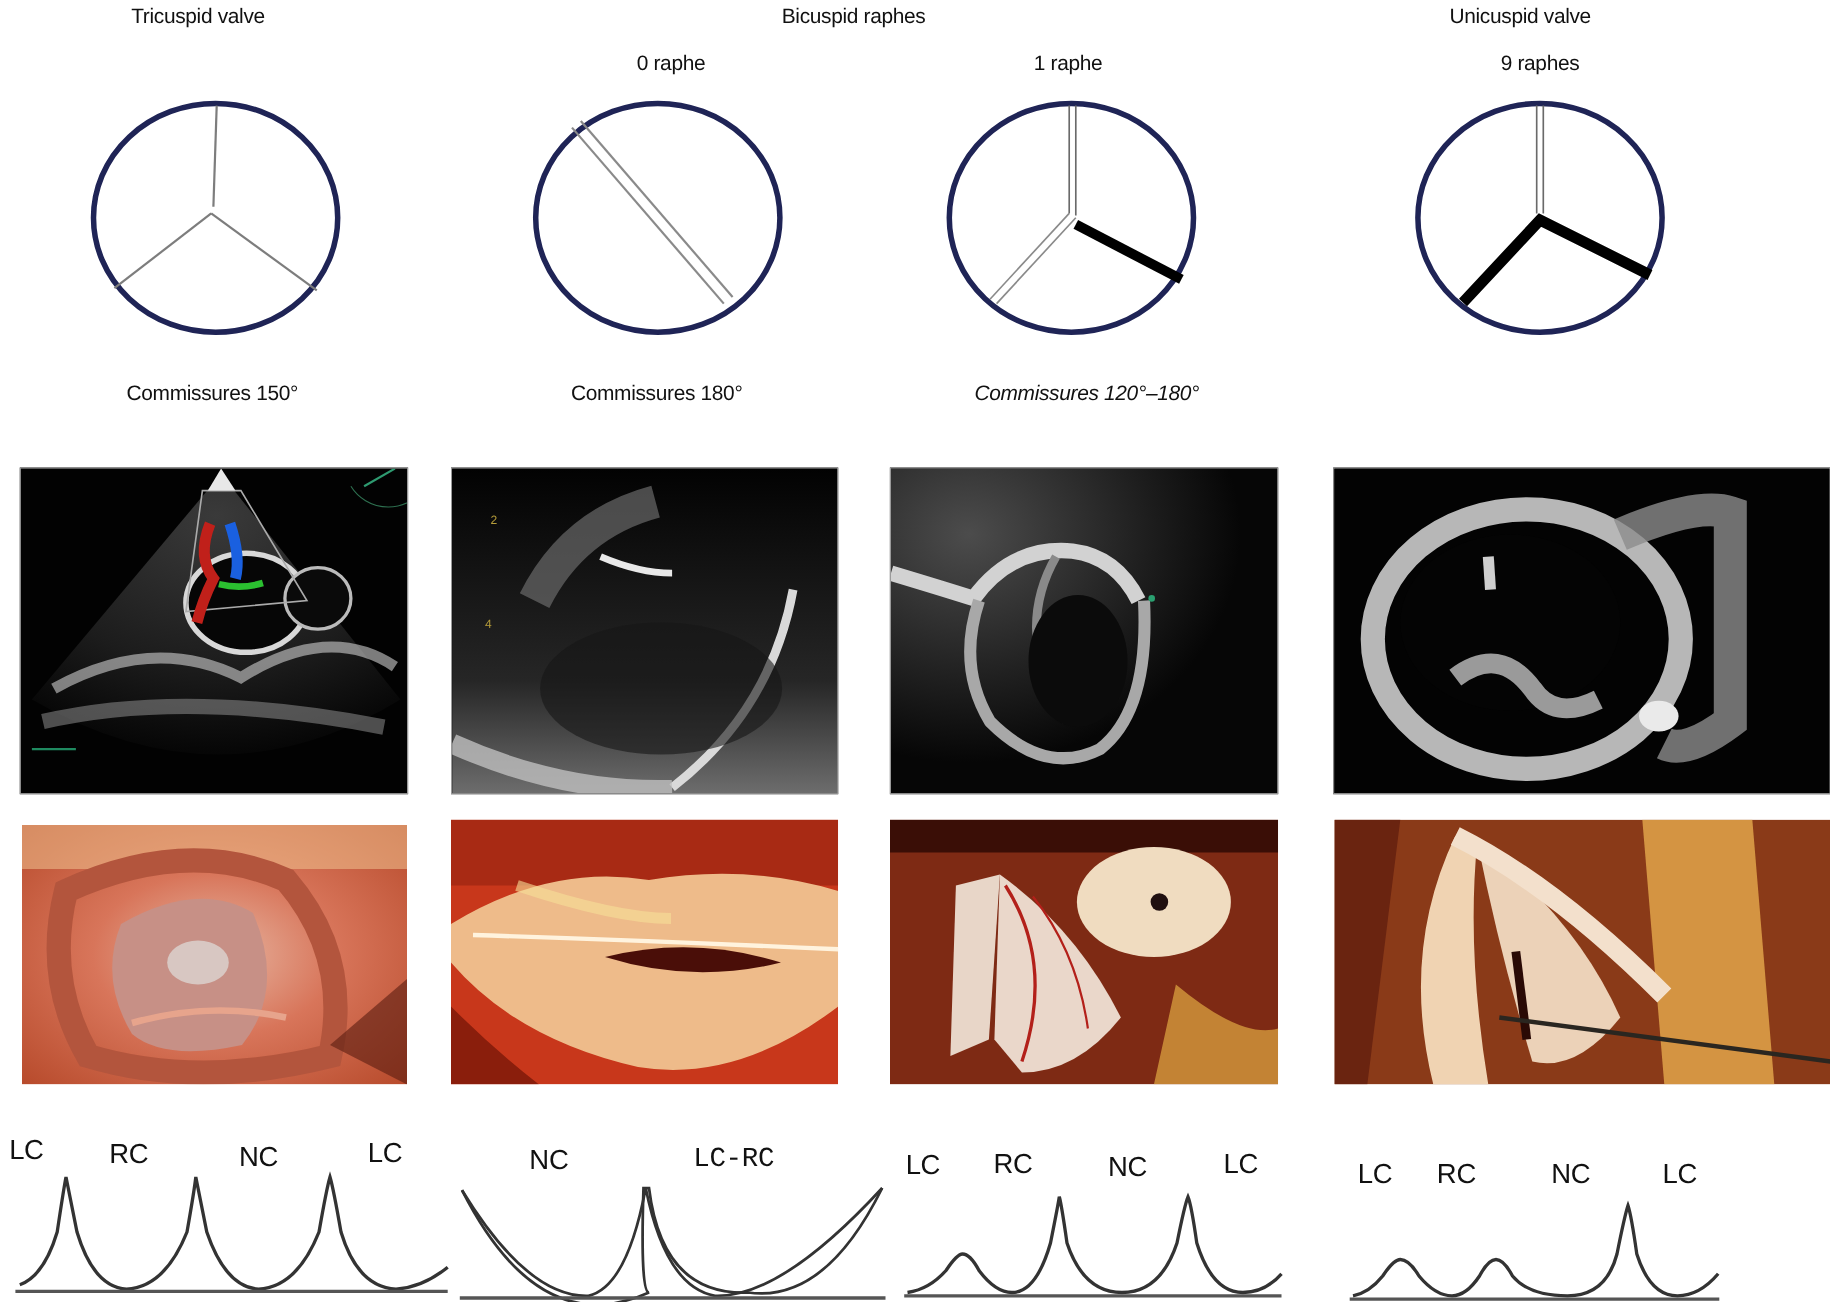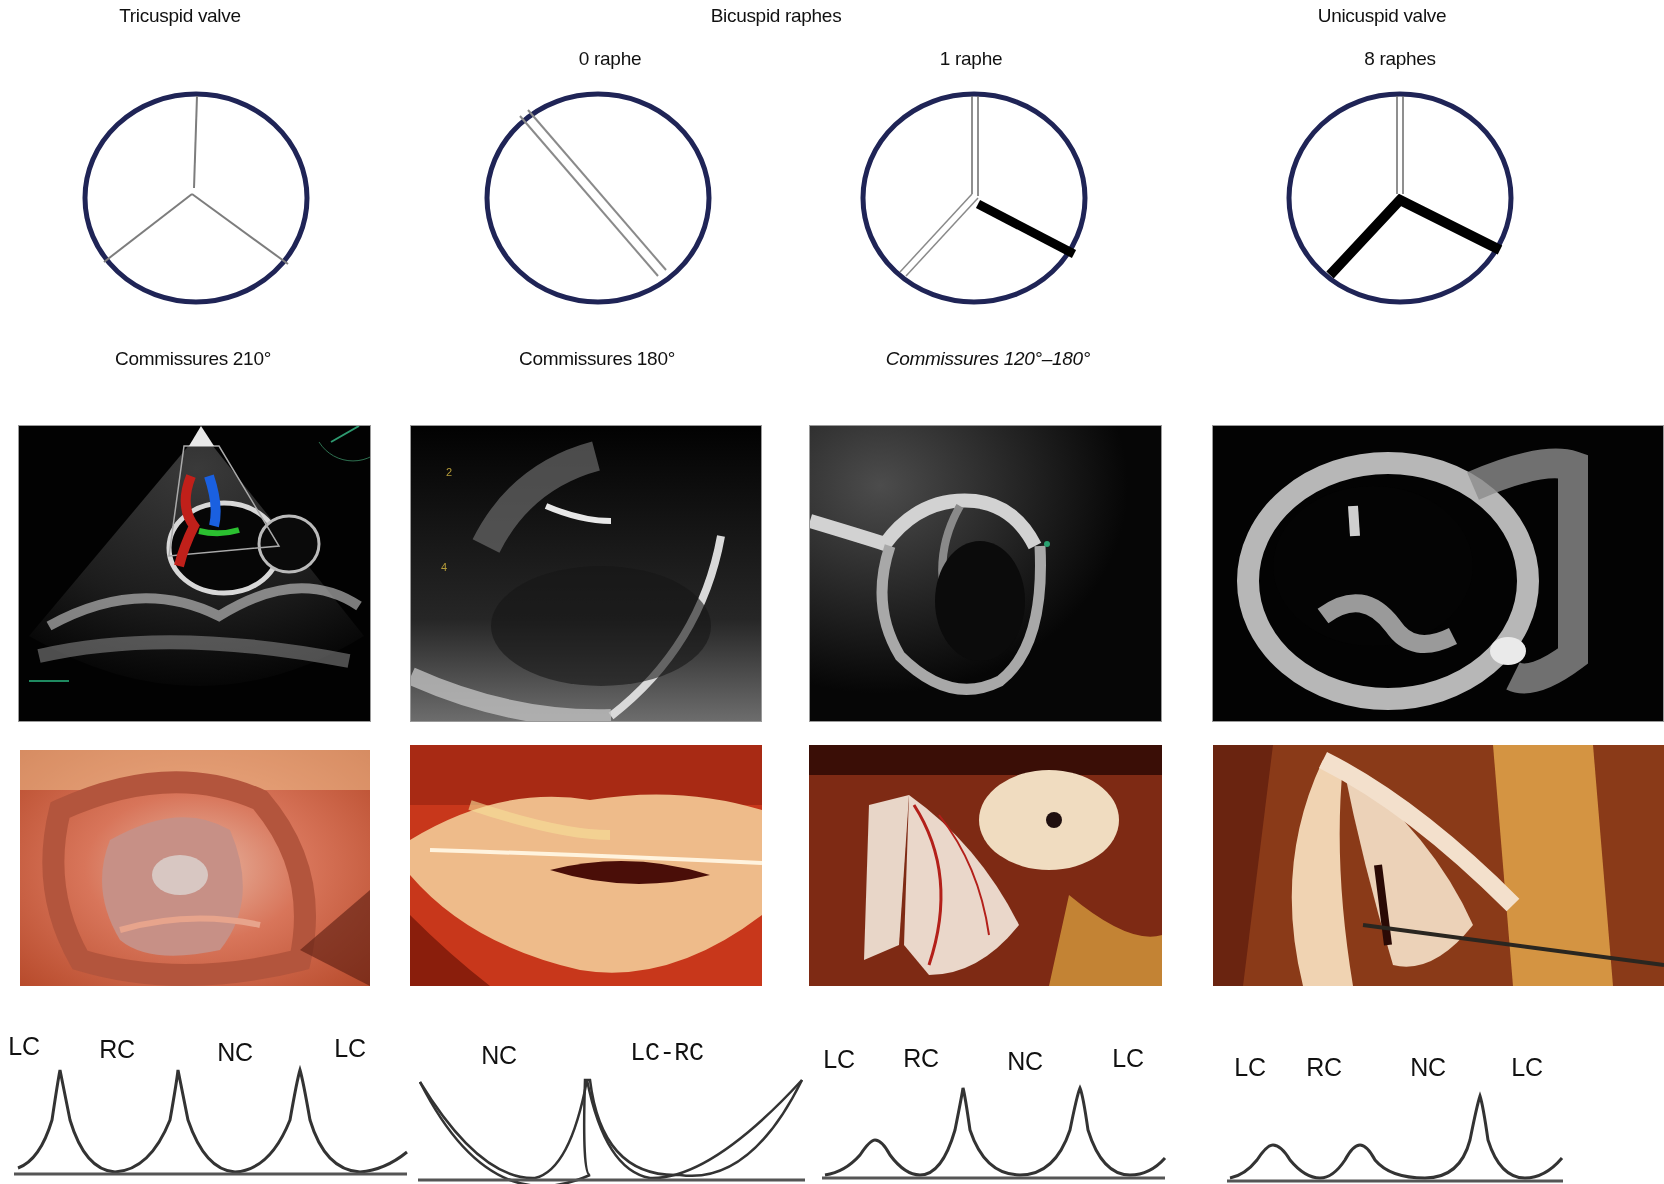--- a/index.html
+++ b/index.html
@@ -16,21 +16,21 @@
 </style>
 </head>
 <body>
 
 <div class="txt" style="left:180px; top:1px;">Tricuspid valve</div>
 <div class="txt" style="left:776px; top:1px;">Bicuspid raphes</div>
 <div class="txt" style="left:1382px; top:1px;text-align:right;">Unicuspid valve</div>
 
 <div class="txt" style="left:590px; top:44px;margin-left:20px;">0 raphe</div>
 <div class="txt" style="left:971px; top:44px;">1 raphe</div>
-<div class="txt" style="left:1400px; top:44px;">8 raphes</div>
+<div class="txt" style="left:1400px; top:44px;">9 raphes</div>
 
 <svg class="valve-svg" style="left:80px; top:90px;" width="232" height="216" viewBox="0 0 232 216">
   <ellipse cx="116" cy="108" rx="111" ry="104" fill="#fff" stroke="#1f2456" stroke-width="5"></ellipse>
   <line x1="117" y1="6" x2="114" y2="98" stroke="#7d7d7d" stroke-width="2"></line>
   <line x1="112" y1="104" x2="24" y2="172" stroke="#7d7d7d" stroke-width="2"></line>
   <line x1="112" y1="104" x2="208" y2="174" stroke="#7d7d7d" stroke-width="2"></line>
 </svg>
 
 <svg class="valve-svg" style="left:482px; top:90px;" width="232" height="216" viewBox="0 0 232 216">
   <ellipse cx="116" cy="108" rx="111" ry="104" fill="#fff" stroke="#1f2456" stroke-width="5"></ellipse>
@@ -47,21 +47,21 @@
   <line x1="120" y1="114" x2="216" y2="164" stroke="#000" stroke-width="9"></line>
 </svg>
 
 <svg class="valve-svg" style="left:1284px; top:90px;" width="232" height="216" viewBox="0 0 232 216">
   <ellipse cx="116" cy="108" rx="111" ry="104" fill="#fff" stroke="#1f2456" stroke-width="5"></ellipse>
   <line x1="113" y1="6" x2="113" y2="104" stroke="#6a6a6a" stroke-width="1.5"></line>
   <line x1="119" y1="6" x2="119" y2="104" stroke="#6a6a6a" stroke-width="1.5"></line>
   <polyline points="46,185 116,110 216,160" fill="none" stroke="#000" stroke-width="10" stroke-linejoin="miter"></polyline>
 </svg>
 
-<div class="txt" style="left:193px; top:344px;">Commissures 210°</div>
+<div class="txt" style="left:193px; top:344px;">Commissures 150°</div>
 <div class="txt" style="left:597px; top:344px;text-align:right;">Commissures 180°</div>
 <div class="txt" style="left:988px; top:344px;font-style:italic;">Commissures 120°–180°</div>
 
 <div class="panel echo" style="left:18px; top:425px; width:353px; height:297px;">
   <svg width="353" height="297" viewBox="0 0 353 297">
     <defs>
       <radialGradient id="eg1" cx="50%" cy="15%" r="90%">
         <stop offset="0%" stop-color="#3a3a3a"></stop>
           <stop offset="60%" stop-color="#1c1c1c"></stop>
           <stop offset="100%" stop-color="#020202"></stop>

